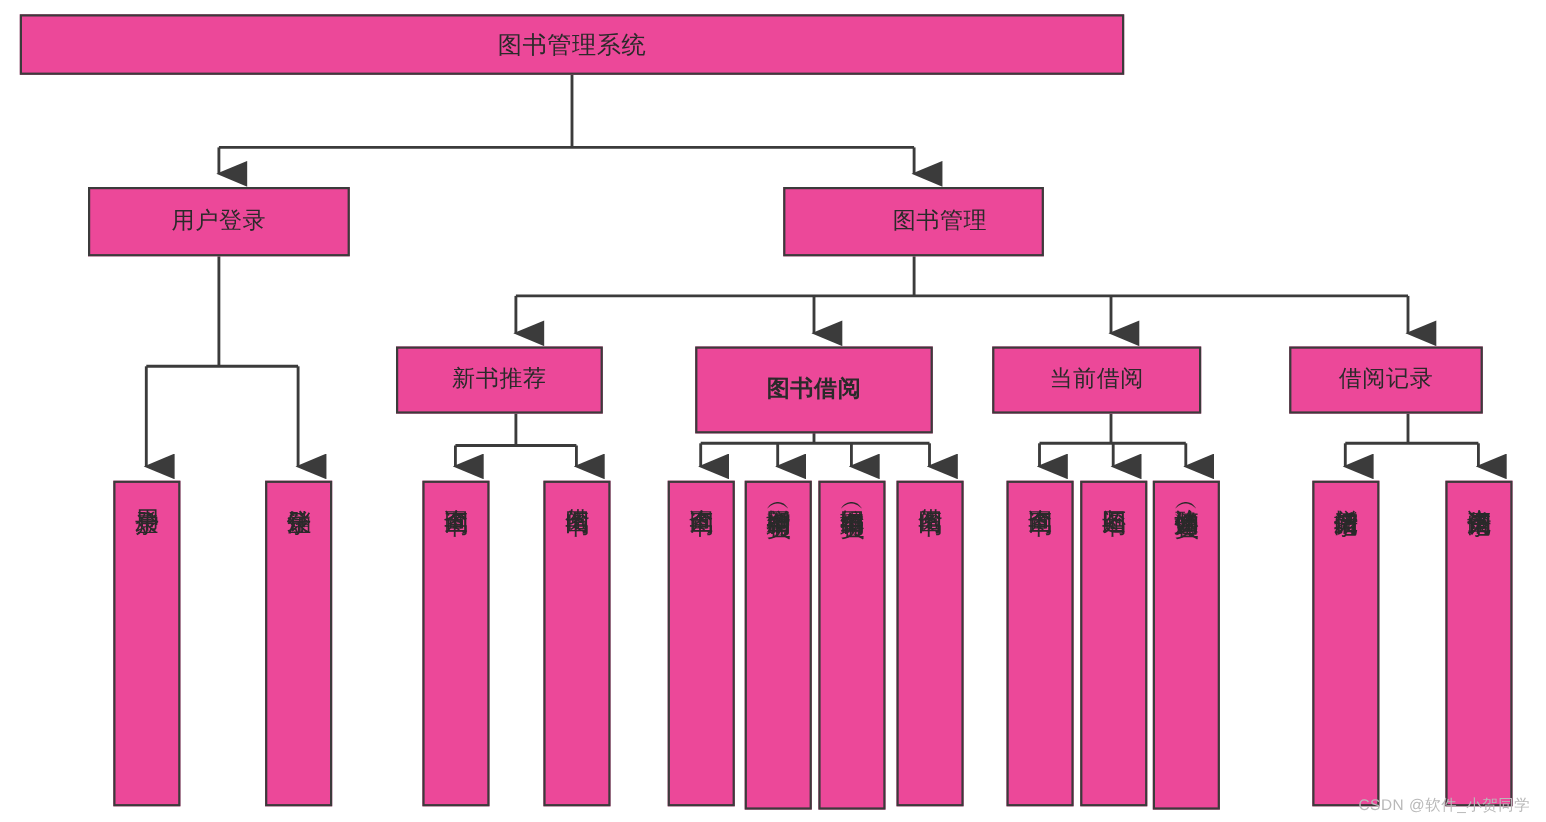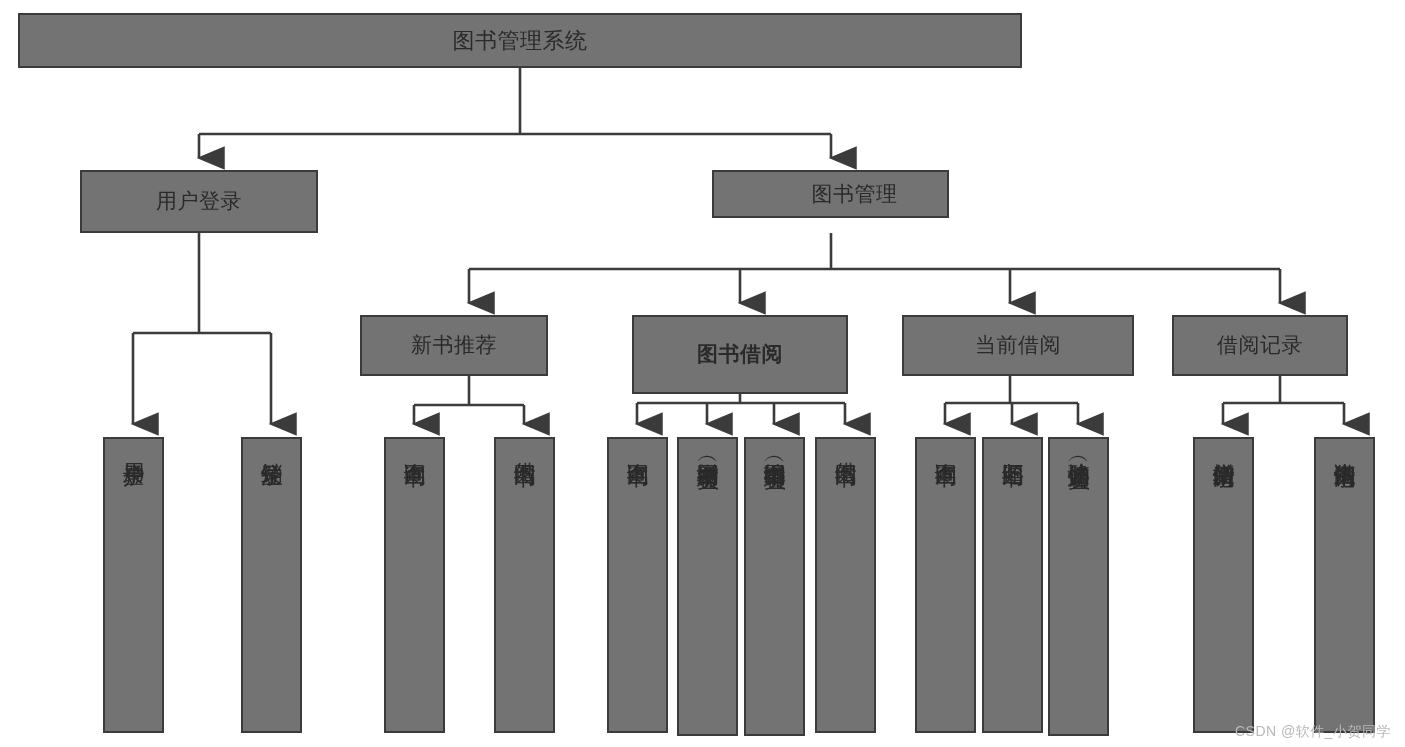--- a/index.html
+++ b/index.html
@@ -21,21 +21,21 @@
     position: absolute;
     left: 0;
     top: 0;
     width: 1405px;
     height: 747px;
     pointer-events: none;
   }
   .node {
     position: absolute;
     box-sizing: border-box;
-    background: #737373;
+    background: #ec4899;
     border: 2px solid #3b3b3b;
     display: flex;
     align-items: center;
     justify-content: center;
     color: #2a2a2a;
   }
   .node-label {
     display: block;
     text-align: center;
     line-height: 1.16;
@@ -126,31 +126,31 @@
     </g>
   </svg>
 
   <div class="node horiz root" style="left:18px; top:13px; width:1004px; height:55px;">
     <span class="node-label">图书管理系统</span>
   </div>
 
   <div class="node horiz" style="left:80px; top:170px; width:238px; height:63px;">
     <span class="node-label">用户登录</span>
   </div>
-  <div class="node horiz" style="left:712px; top:170px; width:237px; height:48px;padding-left:48px;">
+  <div class="node horiz" style="left:712px; top:170px; width:237px; height:63px;padding-left:48px;">
     <span class="node-label">图书管理</span>
   </div>
 
   <div class="node horiz" style="left:360px; top:315px; width:188px; height:61px;">
     <span class="node-label">新书推荐</span>
   </div>
   <div class="node horiz" style="left:632px; top:315px; width:216px; height:79px;font-weight:bold;">
     <span class="node-label">图书借阅</span>
   </div>
-  <div class="node horiz" style="left:902px; top:315px; width:232px; height:61px;">
+  <div class="node horiz" style="left:902px; top:315px; width:190px; height:61px;">
     <span class="node-label">当前借阅</span>
   </div>
   <div class="node horiz" style="left:1172px; top:315px; width:176px; height:61px;">
     <span class="node-label">借阅记录</span>
   </div>
 
   <div class="node vert" style="left:103px; top:437px; width:61px; height:296px;">
     <span class="node-label">用户登录</span>
   </div>
   <div class="node vert" style="left:241px; top:437px; width:61px; height:296px;">

